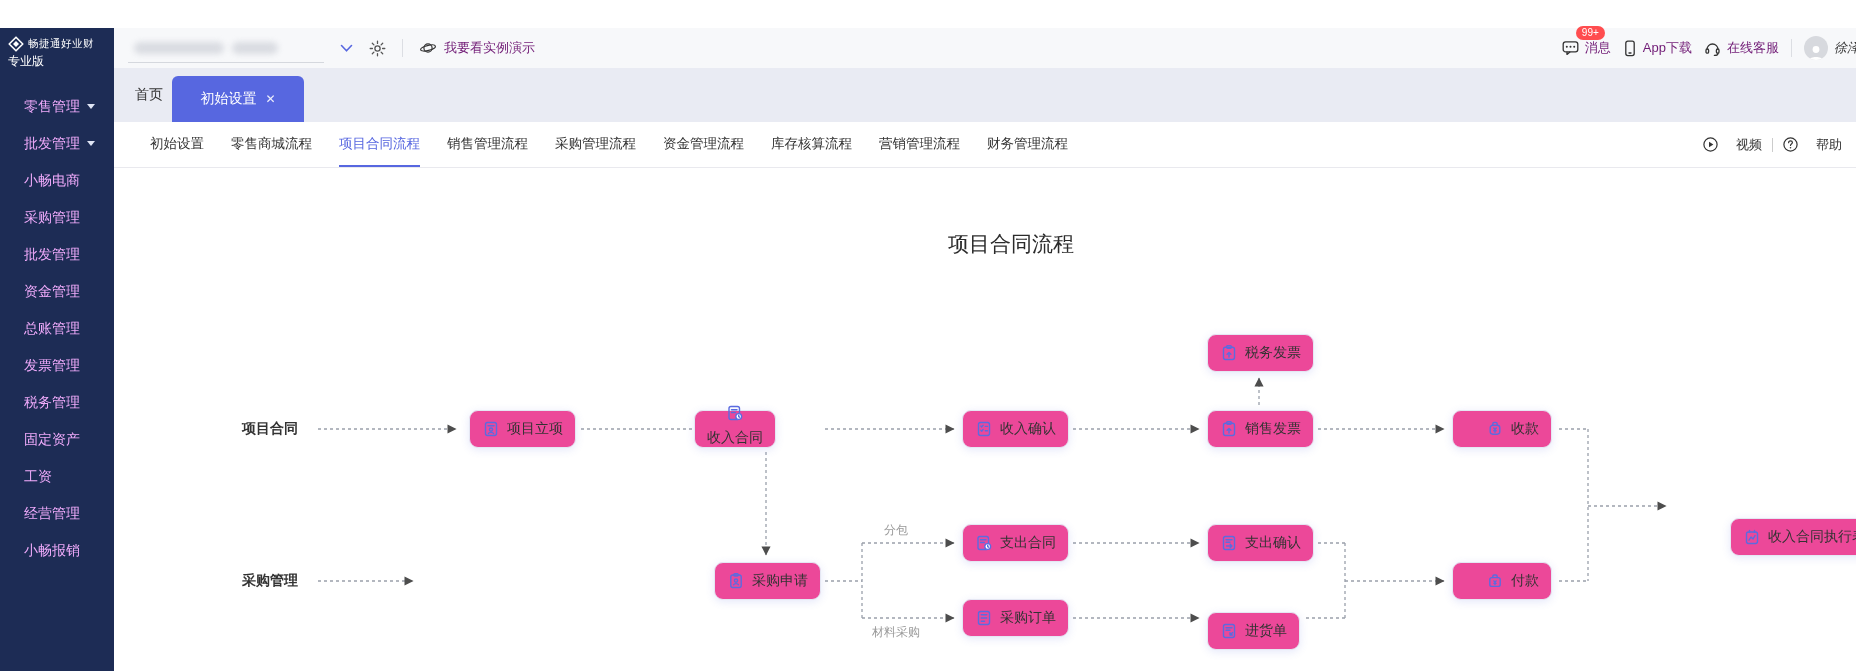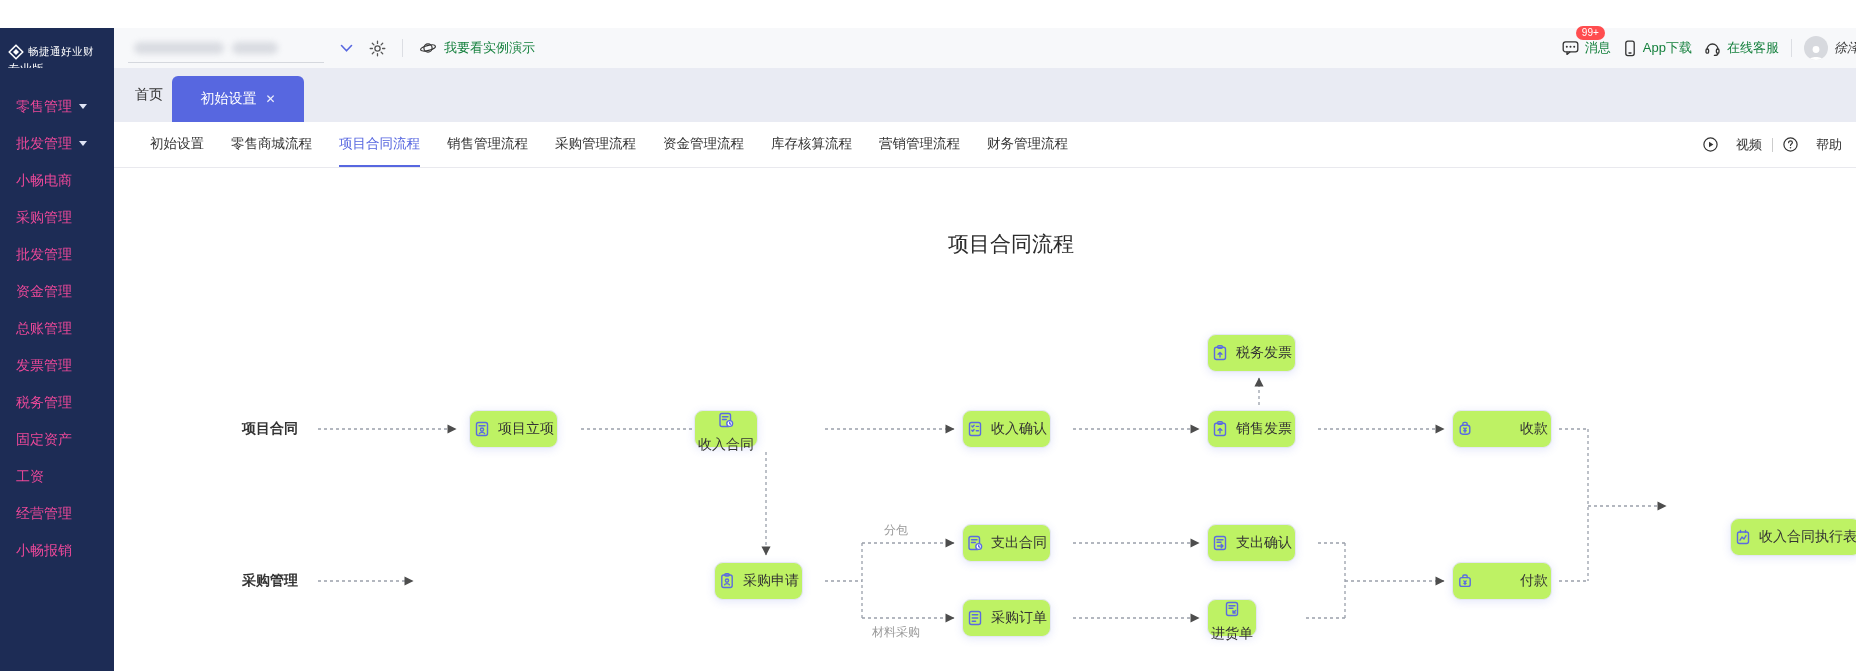--- a/index.html
+++ b/index.html
@@ -8,41 +8,41 @@
     --badge:#ff4d4f;
     --dash:#9aa0ab;
   }
   *{box-sizing:border-box;}
   html,body{margin:0;padding:0;background:#fff;}
   body{width:1856px;height:671px;overflow:hidden;font-family:"Liberation Sans","DejaVu Sans",sans-serif;color:#333;}
   .app{position:relative;width:1856px;height:671px;background:#fff;}
 
   
   .topbar{position:absolute;top:28px;left:0;right:0;height:40px;background:#f7f8fa;display:flex;align-items:center;}
-  .logo-block{width:114px;height:40px;background:var(--sidebar);color:#fff;flex:0 0 auto;position:relative;padding:16px 6px 2px 8px;}
+  .logo-block{width:114px;height:40px;background:var(--sidebar);color:#fff;flex:0 0 auto;position:relative;padding:8px 6px 2px 8px;}
   .logo-row{display:flex;align-items:center;gap:4px;}
   .logo-title{font-size:10.5px;white-space:nowrap;letter-spacing:.5px;}
   .logo-sub{font-size:12px;margin-top:1px;}
   .tb-left{display:flex;align-items:center;padding-left:14px;gap:16px;}
   .search{width:196px;height:30px;border-bottom:1px solid #d5d8de;display:flex;align-items:center;gap:8px;padding:0 6px;background:transparent;}
   .blur-blob{height:12px;border-radius:6px;background:#c9ccd4;filter:blur(3px);opacity:.65;}
   .b1{width:90px;} .b2{width:46px;}
   .tb-ic{display:inline-flex;align-items:center;justify-content:center;cursor:pointer;}
   .v-div{width:1px;height:18px;background:#dcdee3;}
-  .tb-label{font-size:13px;color:#15803d;white-space:nowrap;text-align:right;}
+  .tb-label{font-size:13px;color:#701a75;white-space:nowrap;text-align:right;}
   .demo{display:flex;align-items:center;gap:7px;}
   .tb-right{margin-left:auto;display:flex;align-items:center;gap:12px;padding-right:0;}
   .tb-item{display:flex;align-items:center;gap:6px;position:relative;}
   .badge{position:absolute;top:-13px;left:14px;background:var(--badge);color:#fff;font-size:10px;line-height:14px;padding:0 6px;border-radius:8px;white-space:nowrap;}
   .avatar{width:24px;height:24px;border-radius:50%;background:#d7d9de;display:flex;align-items:flex-end;justify-content:center;overflow:hidden;}
   .uname{font-size:13px;width:22px;overflow:hidden;white-space:nowrap;font-style:italic;}
 
   
   .sidebar{position:absolute;top:68px;left:0;bottom:0;width:114px;background:var(--sidebar);padding-top:20px;}
-  .side-item{height:37px;display:flex;align-items:center;padding-left:16px;color:#ec4899;font-size:14px;cursor:pointer;white-space:nowrap;}
+  .side-item{height:37px;display:flex;align-items:center;padding-left:24px;color:#f0abfc;font-size:14px;cursor:pointer;white-space:nowrap;}
   .caret{width:0;height:0;border-left:4.5px solid transparent;border-right:4.5px solid transparent;border-top:5px solid #dfe5f5;margin-left:7px;}
 
   
   .tabstrip{position:absolute;top:68px;left:114px;right:0;height:54px;background:#e9ebf3;display:flex;align-items:flex-end;padding-left:12px;}
   .tab-home{height:54px;width:46px;display:flex;align-items:center;justify-content:center;font-size:14px;color:#333;cursor:pointer;}
   .tab-active{height:46px;width:132px;background:var(--accent);border-radius:6px 6px 0 0;color:#fff;display:flex;align-items:center;justify-content:center;gap:9px;font-size:14px;cursor:pointer;}
   .tab-close{font-size:12px;line-height:12px;opacity:.9;cursor:pointer;}
 
   
   .content{position:absolute;top:122px;left:114px;right:0;bottom:0;background:#fff;}
@@ -50,21 +50,21 @@
   .subtab{display:flex;align-items:center;cursor:pointer;border-bottom:2px solid transparent;white-space:nowrap;}
   .subtab.active{color:var(--accent);border-bottom-color:var(--accent);}
   .subtabs-right{margin-left:auto;display:flex;align-items:center;gap:8px;font-size:13px;color:#333;}
   .sr-item{display:flex;align-items:center;gap:18px;cursor:pointer;white-space:nowrap;}
   .sr-div{width:1px;height:14px;background:#ccc;margin:0 2px;}
 
   
   .flow{position:absolute;top:46px;left:0;width:1742px;height:503px;}
   .flow-title{position:absolute;top:62px;left:0;width:100%;text-align:center;font-size:21px;color:#2b2b2b;font-weight:500;transform:translateX(26px);}
   .conn{position:absolute;top:0;left:0;pointer-events:none;}
-  .node{position:absolute;height:38px;display:flex;align-items:center;justify-content:space-between;gap:7px;background:#bef264;border:1px solid #e5e7f3;border-radius:9px;box-shadow:0 2px 8px rgba(95,110,224,.16);font-size:14px;color:#333;padding:0 3px;cursor:pointer;white-space:nowrap;}
+  .node{position:absolute;height:38px;display:flex;align-items:center;justify-content:flex-end;gap:7px;background:#ec4899;border:1px solid #e5e7f3;border-radius:9px;box-shadow:0 2px 8px rgba(95,110,224,.16);font-size:14px;color:#333;padding:0 12px;cursor:pointer;white-space:nowrap;}
   .node.wmin{min-width:100px;}
   .row-label{position:absolute;font-size:14px;font-weight:600;color:#333;white-space:nowrap;}
   .branch-label{position:absolute;font-size:12px;color:#999;white-space:nowrap;}
   .nico{flex:0 0 auto;display:flex;}
 </style>
 </head>
 <body>
 
 <div class="app">
 
@@ -383,21 +383,21 @@
       <div class="node" style="left:848px;top:431px;">
         <span class="nico">
             <svg width="18" height="18" viewBox="0 0 18 18" fill="none" stroke="#5b6be0" stroke-width="1.4" stroke-linecap="round" stroke-linejoin="round">
               <rect x="3.5" y="2.5" width="11" height="13" rx="2"></rect>
               <path d="M6.2 5.8h5.6M6.2 9h5.6M6.2 12.2h3.4"></path>
             </svg>
           </span>
         <span>采购订单</span>
       </div>
 
-      <div class="node" style="left:1093px;top:431px;flex-direction:column;">
+      <div class="node" style="left:1093px;top:444px;">
         <span class="nico">
             <svg width="18" height="18" viewBox="0 0 18 18" fill="none" stroke="#5b6be0" stroke-width="1.4" stroke-linecap="round" stroke-linejoin="round">
               <rect x="3.5" y="2.5" width="11" height="13" rx="2"></rect>
               <path d="M6 5.7h6M6 8.3h4"></path>
               <path d="M12.6 10.4 10 13m0 0h2.3M10 13v-2.3"></path>
             </svg>
           </span>
         <span>进货单</span>
       </div>
 

